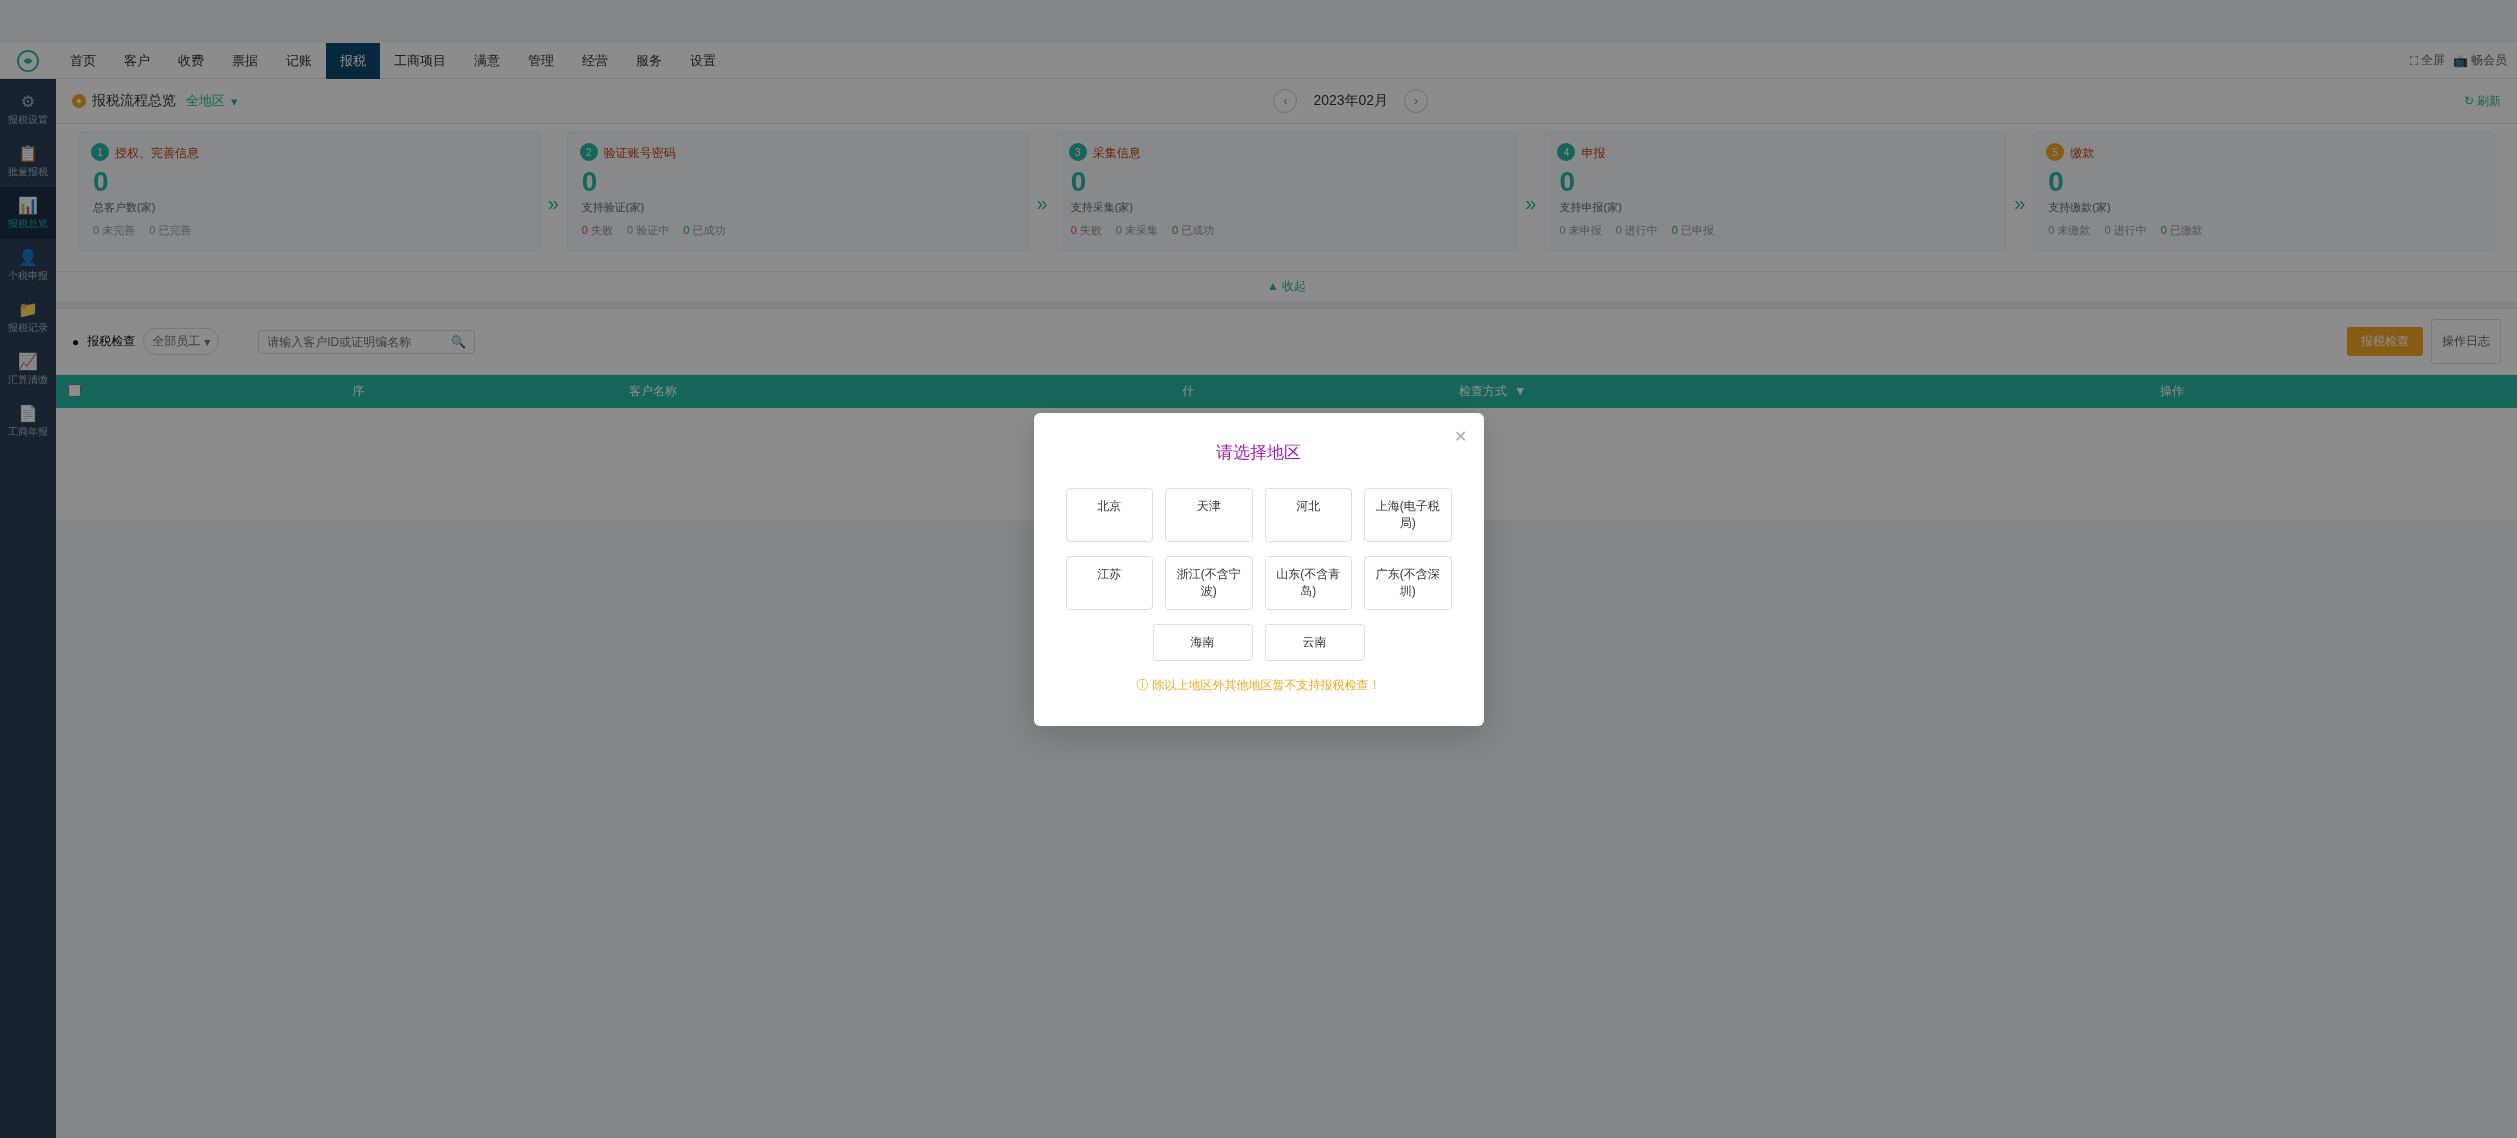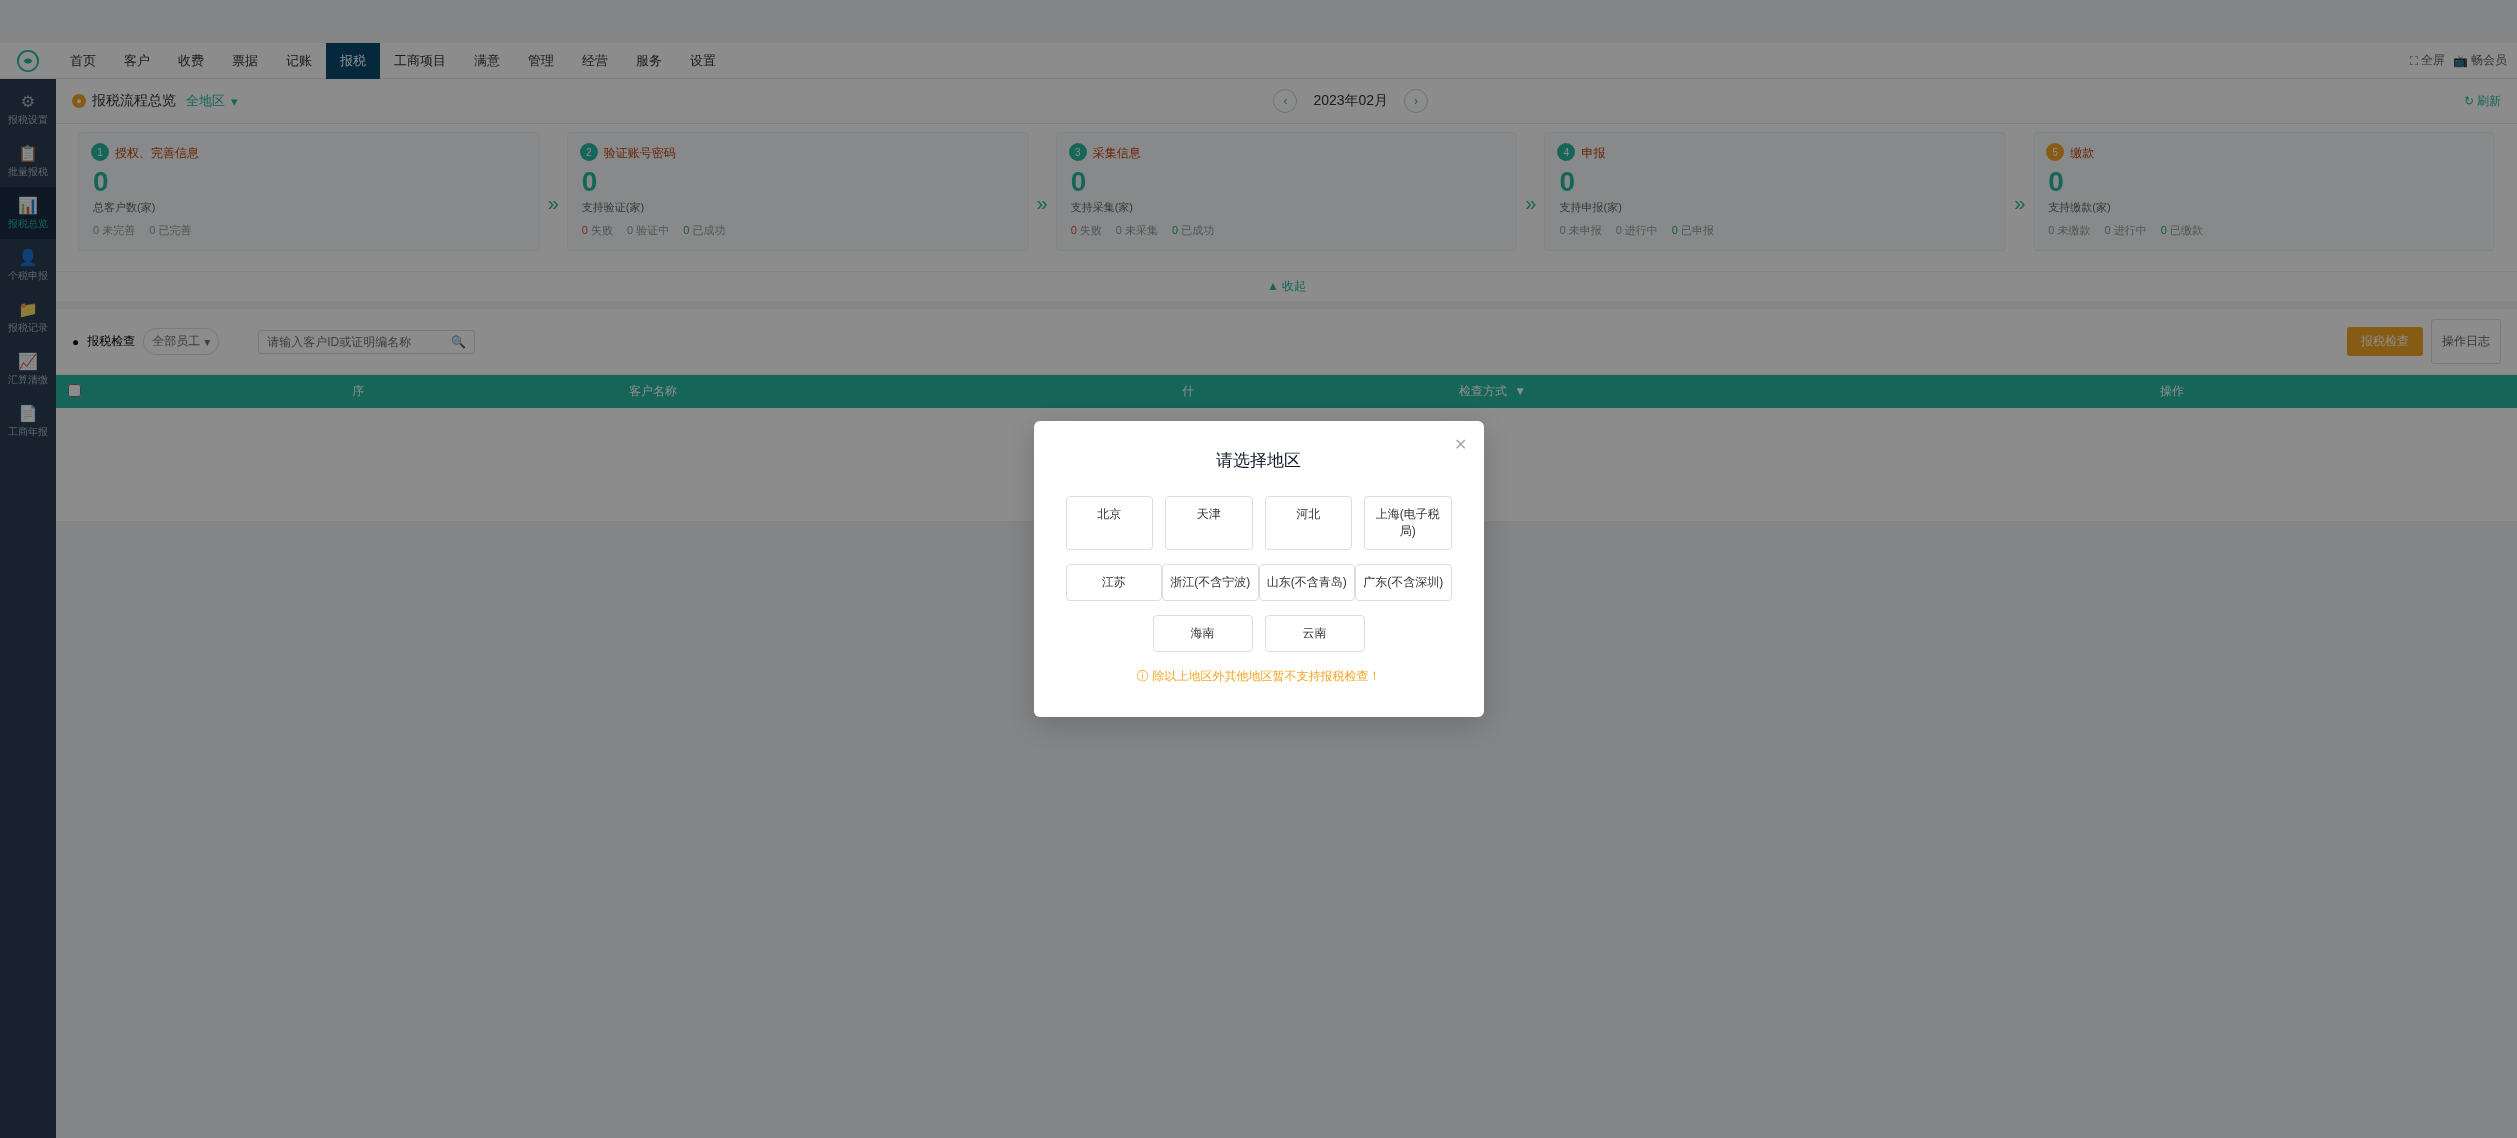--- a/index.html
+++ b/index.html
@@ -353,21 +353,21 @@
       background: #fff;
       border-radius: 6px;
       width: 450px;
       padding: 28px 32px 32px;
       position: relative;
       box-shadow: 0 8px 32px rgba(0,0,0,0.18);
     }
     .modal-title {
       text-align: center;
       font-size: 17px;
-      color: #0f172a;
+      color: #a21caf;
       margin-bottom: 24px;
       font-weight: 500;
     }
     .modal-close {
       position: absolute;
       top: 14px; right: 16px;
       cursor: pointer;
       font-size: 16px;
       color: #aaa;
     }
@@ -383,21 +383,21 @@
       padding: 9px 6px;
       text-align: center;
       font-size: 12px;
       color: #333;
       cursor: pointer;
       background: #fff;
     }
     .region-row-2 {
       display: grid;
       grid-template-columns: repeat(4, 1fr);
-      gap: 0;
+      gap: 12px;
       margin-bottom: 14px;
     }
     .region-row-3 {
       display: flex;
       justify-content: center;
       gap: 12px;
       margin-bottom: 16px;
     }
     .region-row-3 .region-btn { width: 100px; }
     .modal-warn {

